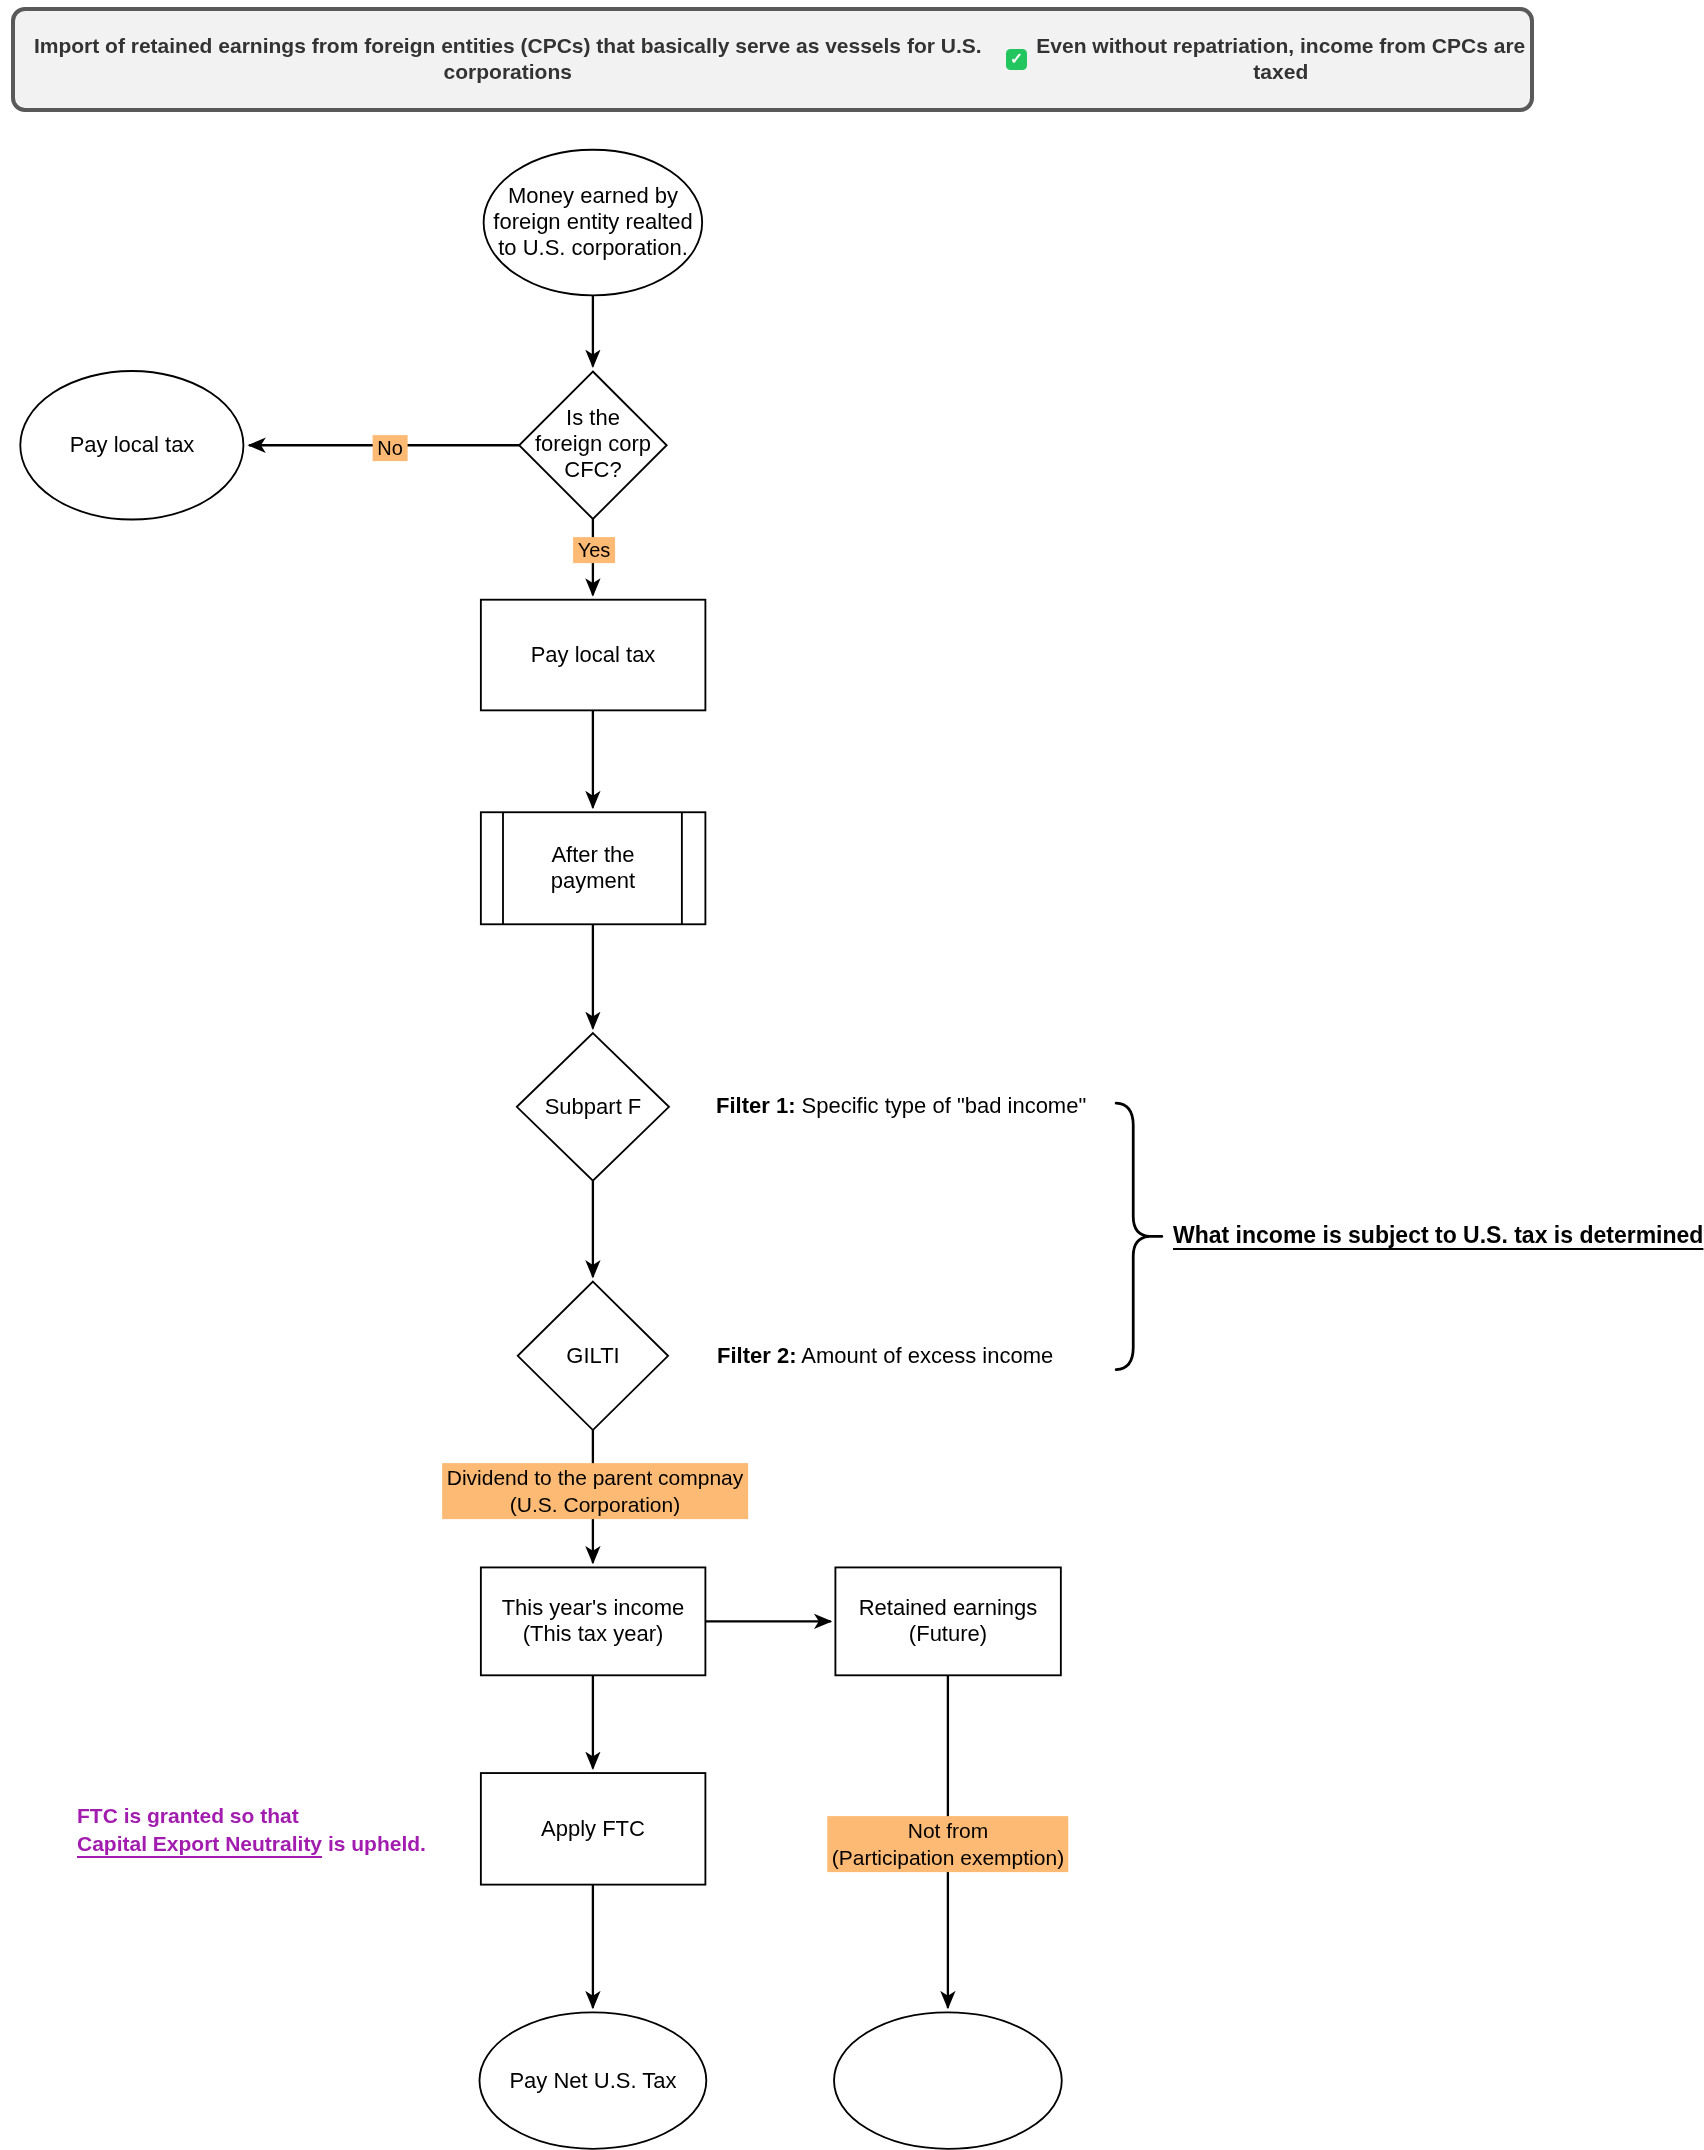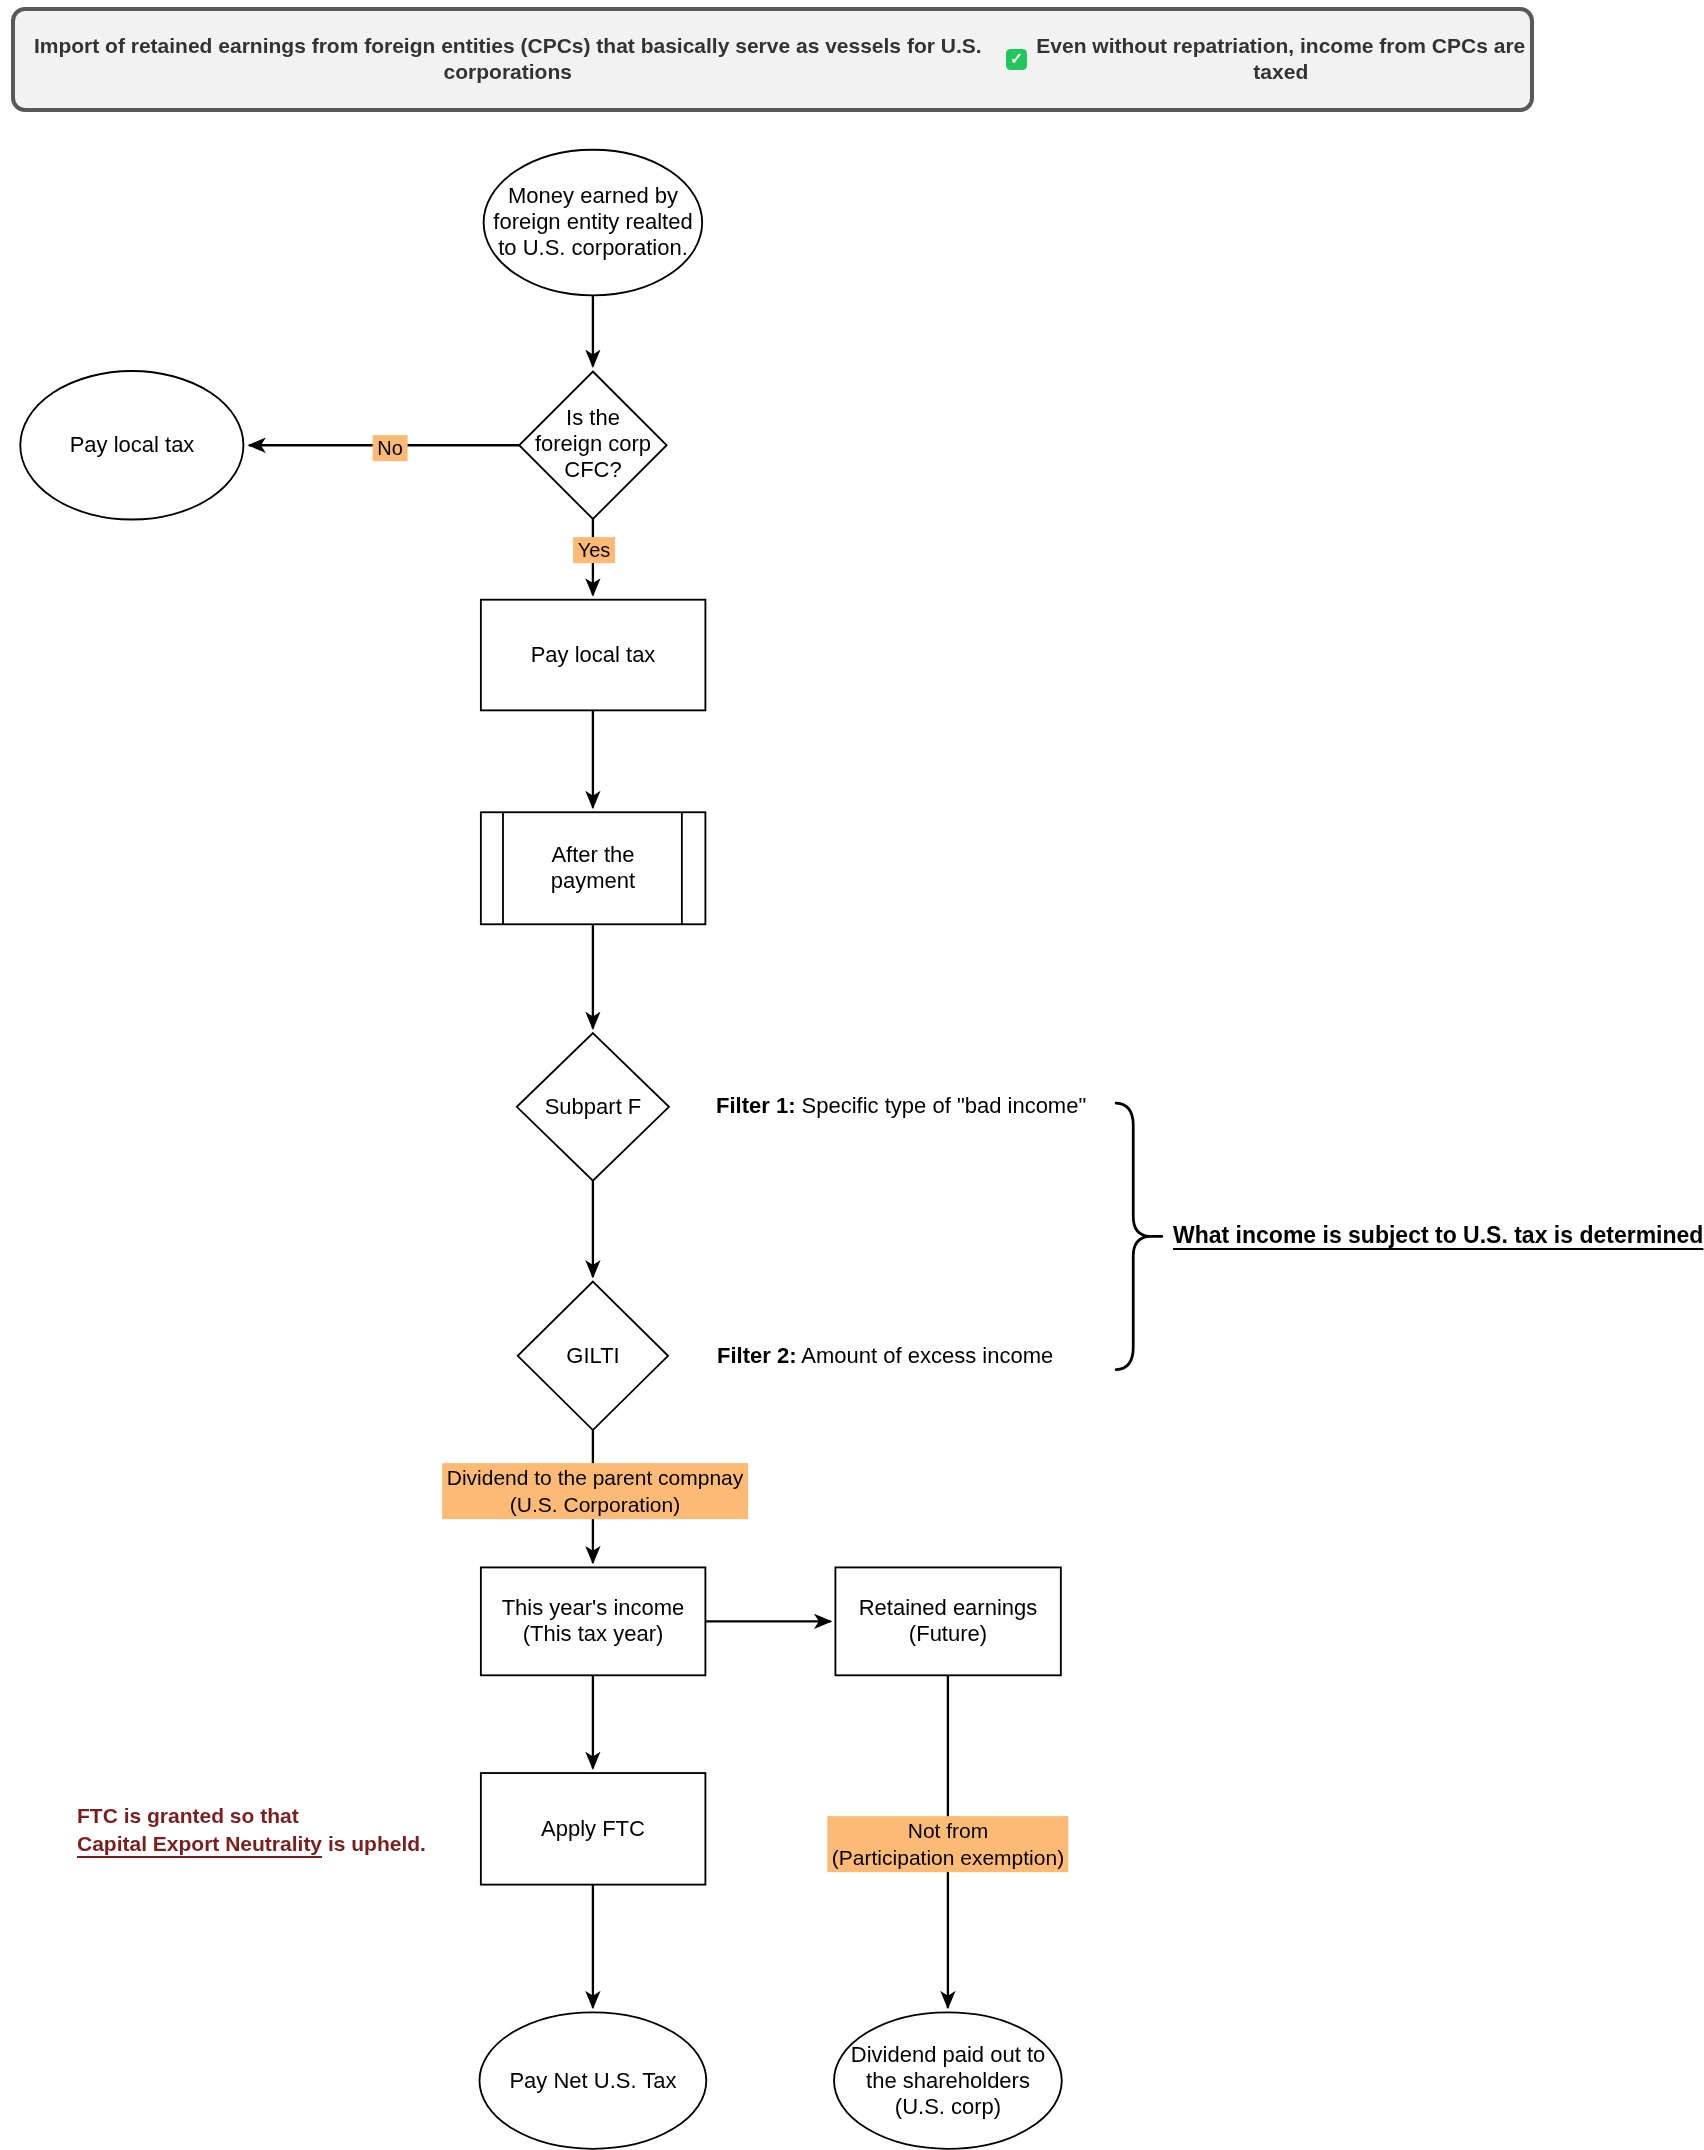--- a/index.html
+++ b/index.html
@@ -82,21 +82,21 @@
     text-decoration: underline;
     text-decoration-thickness: 2.3px;
     text-underline-offset: 4.6px;
   }
   .ftc-note {
     position: absolute;
     left: 77px; top: 1802px;
     font-size: 21px;
     font-weight: bold;
     line-height: 28px;
-    color: #7f1d1d;
+    color: #a21caf;
     text-align: left;
     white-space: nowrap;
   }
 </style>
 </head>
 <body>
 
 <div class="canvas">
 
   <svg class="layer" viewBox="0 0 3696 4664">
@@ -164,23 +164,20 @@
   <div class="lbl" style="left:593px; top:868px;">After the
 payment</div>
   <div class="lbl" style="left:593px; top:1107px;text-align:right;">Subpart F</div>
   <div class="lbl" style="left:593px; top:1356px;">GILTI</div>
   <div class="lbl" style="left:593px; top:1621px;">This year's income
 (This tax year)</div>
   <div class="lbl" style="left:948px; top:1621px;">Retained earnings
 (Future)</div>
   <div class="lbl" style="left:593px; top:1829px;">Apply FTC</div>
   <div class="lbl" style="left:593px; top:2081px;">Pay Net U.S. Tax</div>
-  <div class="lbl" style="left:948px; top:2081px;">Dividend paid out to
-the shareholders
-(U.S. corp)</div>
 
   <div class="lbl small onLine" style="left:390px;  top:448px;">No</div>
   <div class="lbl small onLine" style="left:594px; top:550px;">Yes</div>
   <div class="lbl onLine" style="left:595px; top:1491px; font-size:21px; line-height:27px;">Dividend to the parent compnay
 (U.S. Corporation)</div>
   <div class="lbl onLine" style="left:948px; top:1844px; font-size:21px; line-height:27px;">Not from
 (Participation exemption)</div>
 
   <div class="lbl leftAligned" style="left:716px; top:1106px;">
     <span class="bold">Filter 1:</span><span> Specific type of "bad income"</span>

